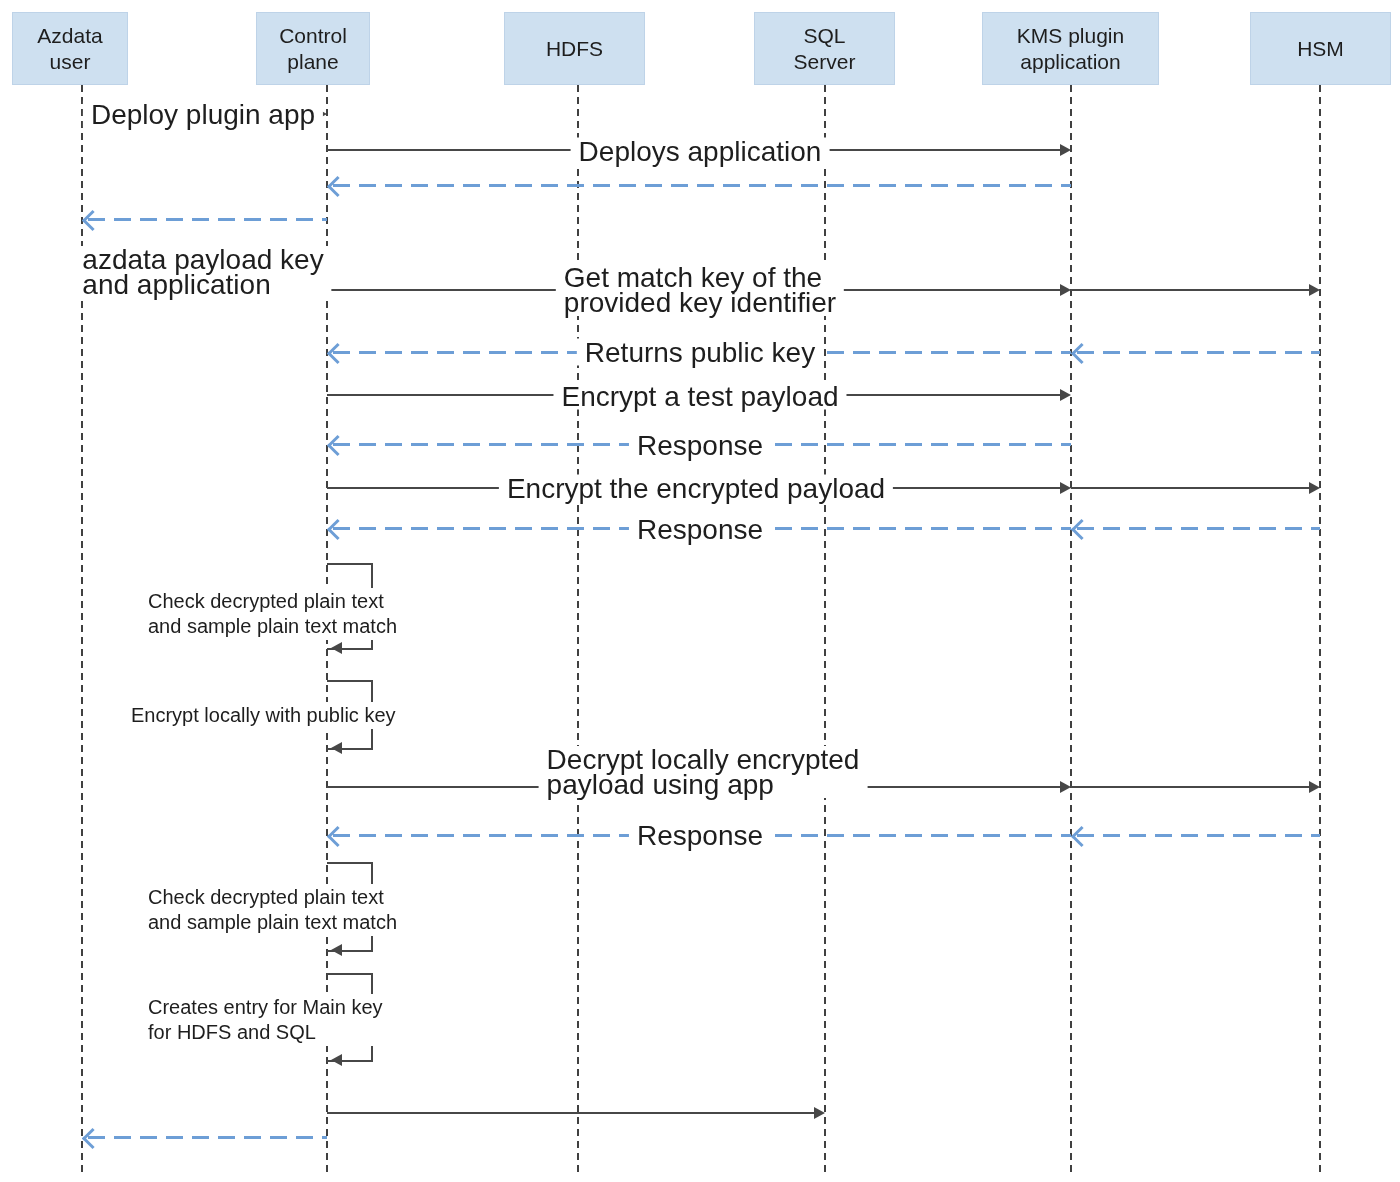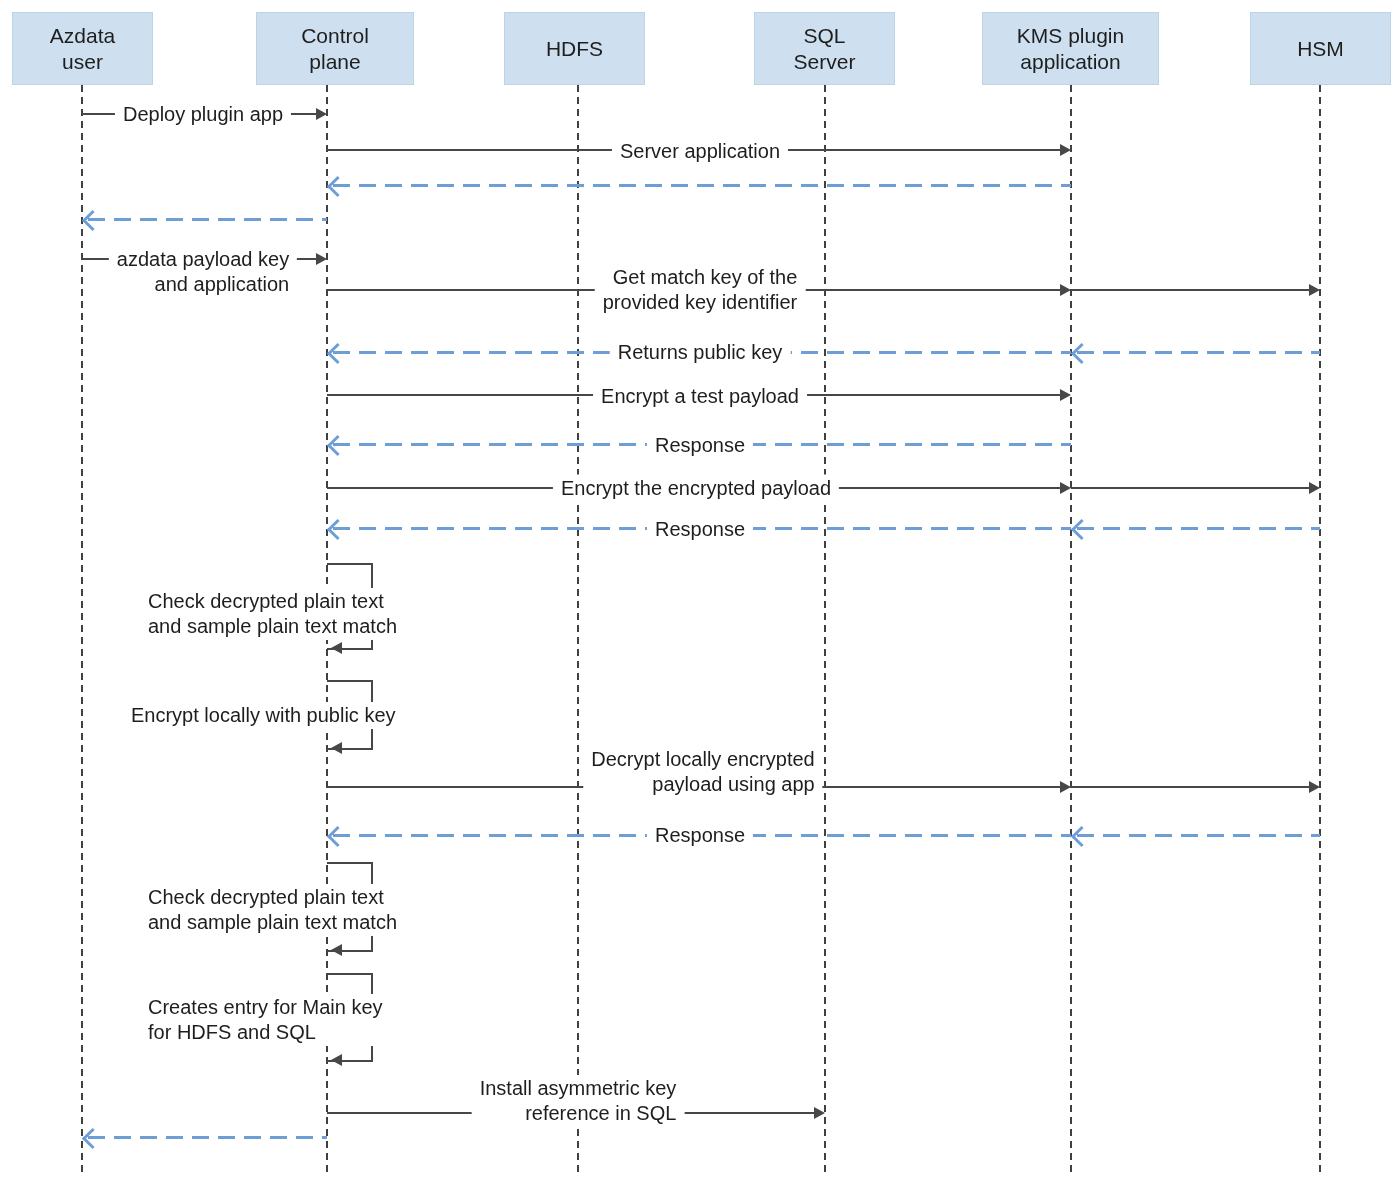--- a/index.html
+++ b/index.html
@@ -18,21 +18,21 @@
   .sl{position:absolute;height:2px;background:var(--solid);}
   .dl{position:absolute;height:3px;
     background:repeating-linear-gradient(90deg,var(--dash) 0 17px,transparent 17px 26px);}
   .ah-r{position:absolute;width:0;height:0;border-top:6px solid transparent;
     border-bottom:6px solid transparent;border-left:11px solid var(--solid);}
   .ah-l{position:absolute;width:0;height:0;border-top:6px solid transparent;
     border-bottom:6px solid transparent;border-right:11px solid var(--solid);}
   .chev{position:absolute;width:12px;height:12px;border-left:3px solid var(--dash);
     border-bottom:3px solid var(--dash);transform:rotate(45deg);}
   .ml{position:absolute;transform:translate(-50%,-50%);background:var(--bg);
-    padding:1px 8px;font-size:20px;line-height:25px;text-align:right;white-space:pre;}
+    padding:1px 8px;font-size:28px;line-height:25px;text-align:left;white-space:pre;}
   .loop{position:absolute;left:327px;width:46px;border:2px solid var(--solid);
     border-left:none;box-sizing:border-box;background:transparent;}
   .ll{position:absolute;background:var(--bg);padding:1px 6px;font-size:20px;
     line-height:25px;text-align:left;white-space:pre;}
 </style>
 </head>
 <body>
 
 <div class="canvas">
 
@@ -106,47 +106,45 @@
   <div class="loop" style="top:973px;height:89px"></div>
   <div class="ah-l" style="left:331px;top:1054px"></div>
 
   <div class="sl" style="left:327px;top:1112px;width:490px"></div>
   <div class="ah-r" style="left:814px;top:1107px"></div>
 
   <div class="dl" style="left:88px;top:1136px;width:239px"></div>
   <div class="chev" style="left:85px;top:1131px"></div>
 
   <div class="ml" style="left:203px;top:114px">Deploy plugin app</div>
-  <div class="ml" style="left:700px;top:151px">Server application</div>
+  <div class="ml" style="left:700px;top:151px">Deploys application</div>
   <div class="ml" style="left:203px;top:272px">azdata payload key
 and application</div>
   <div class="ml" style="left:700px;top:290px">Get match key of the
 provided key identifier</div>
   <div class="ml" style="left:700px;top:352px">Returns public key</div>
   <div class="ml" style="left:700px;top:396px">Encrypt a test payload</div>
   <div class="ml" style="left:700px;top:445px">Response</div>
   <div class="ml" style="left:696px;top:488px">Encrypt the encrypted payload</div>
   <div class="ml" style="left:700px;top:529px">Response</div>
   <div class="ml" style="left:703px;top:772px">Decrypt locally encrypted
 payload using app</div>
   <div class="ml" style="left:700px;top:835px">Response</div>
-  <div class="ml" style="left:578px;top:1101px">Install asymmetric key
-reference in SQL</div>
 
   <div class="ll" style="left:142px;top:588px">Check decrypted plain text
 and sample plain text match</div>
   <div class="ll" style="left:125px;top:702px">Encrypt locally with public key</div>
   <div class="ll" style="left:142px;top:884px">Check decrypted plain text
 and sample plain text match</div>
   <div class="ll" style="left:142px;top:994px">Creates entry for Main key
 for HDFS and SQL</div>
 
-  <div class="actor" style="left:12px;width:141px">Azdata
+  <div class="actor" style="left:12px;width:116px">Azdata
 user</div>
-  <div class="actor" style="left:256px;width:158px">Control
+  <div class="actor" style="left:256px;width:114px">Control
 plane</div>
   <div class="actor" style="left:504px;width:141px">HDFS</div>
   <div class="actor" style="left:754px;width:141px">SQL
 Server</div>
   <div class="actor" style="left:1250px;width:141px">HSM</div>
   <div class="actor" style="left:982px;width:177px">KMS plugin
 application</div>
 
 </div>
 

